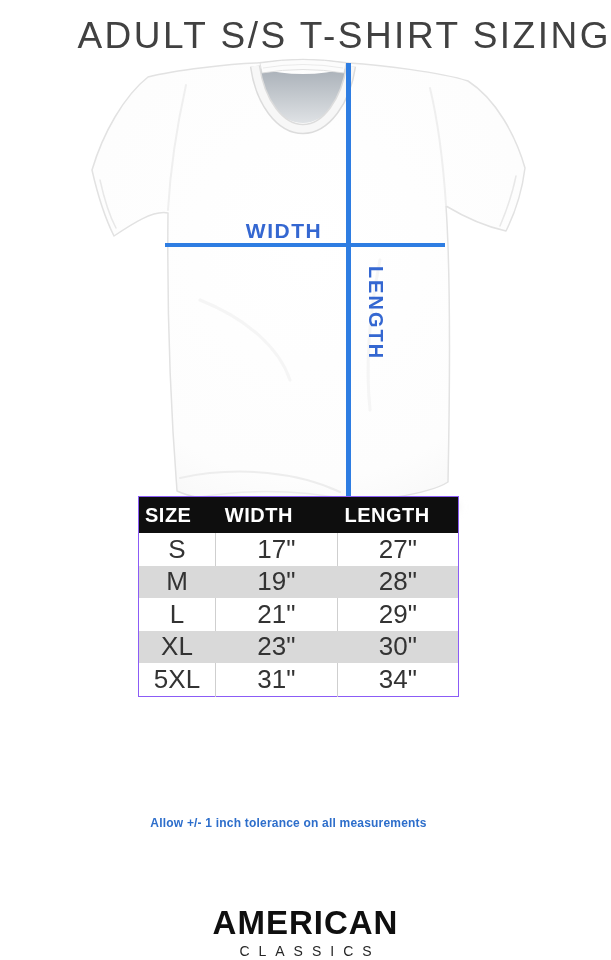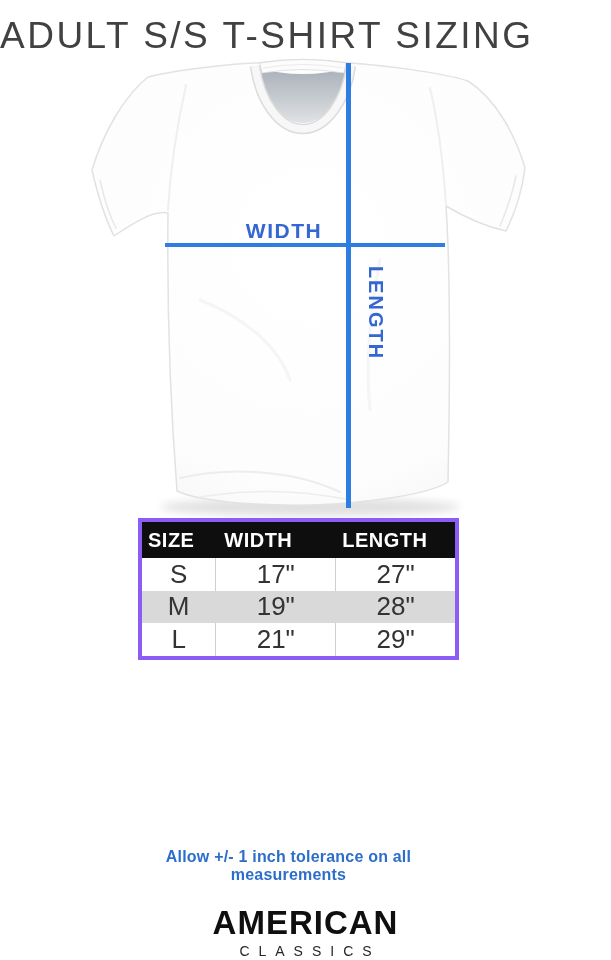--- a/index.html
+++ b/index.html
@@ -6,41 +6,41 @@
   .stage{
     position:relative;
     width:611px;height:960px;
     background:#ffffff;
     overflow:hidden;
     font-family:"Liberation Sans", sans-serif;
   }
   
   .page-title{
     position:absolute;top:14px;left:0;width:611px;
-    text-align:left;
+    text-align:right;
     font-size:37px;line-height:44px;
     font-weight:300;
     letter-spacing:2.5px;
     color:#414141;
   }
   
   .shirt-svg{position:absolute;top:0;left:0;}
   .measure-line{fill:var(--measure-line,#2e7de2);}
   .measure-label{
     fill:var(--measure-label,#3467d1);
     font-family:"Liberation Sans",sans-serif;
     font-weight:bold;
   }
   .width-label{font-size:21px;letter-spacing:1.5px;}
   .length-label{font-size:20px;letter-spacing:2px;}
   
   .size-table{
-    position:absolute;top:518px;left:138px;width:321px;
+    position:absolute;top:496px;left:138px;width:321px;
     border-collapse:collapse;
-    border:4px solid #8b5cf6;
+    border:1px solid #8b5cf6;
   }
   .size-table th{
     background:var(--table-header-bg,#0e0e0e);
     color:var(--table-header-text,#ffffff);
     font-size:20px;font-weight:bold;
     height:34px;letter-spacing:0.5px;
     text-align:center;
   }
   .size-table th:nth-child(1){text-align:left;padding-left:6px;width:107px;}
   .size-table th:nth-child(2){width:112px;padding-right:36px;}
@@ -51,23 +51,23 @@
     font-size:26px;
     font-weight:400;
     color:#333333;
     padding:0;
   }
   .size-table td + td{border-left:1px solid #cfcfcf;}
   .size-table tbody tr:nth-child(even){background:var(--row-stripe,#d9d9d9);}
   .size-table tbody tr:nth-child(even) td + td{border-left-color:var(--row-stripe,#d9d9d9);}
   
   .tolerance-note{
-    position:absolute;top:848px;left:120px;width:337px;
+    position:absolute;top:816px;left:120px;width:337px;
     text-align:center;
-    font-size:16px;font-weight:bold;
+    font-size:12px;font-weight:bold;
     color:var(--note-text,#2d6ecb);
     letter-spacing:0.2px;
   }
   
   .brand{
     position:absolute;top:882px;left:0;width:611px;
     text-align:center;
     margin-top:24px;
   }
   .brand-primary{
@@ -165,20 +165,30 @@
       <tr>
         <td>M</td>
         <td>19"</td>
         <td>28"</td>
       </tr>
       <tr>
         <td>L</td>
         <td>21"</td>
         <td>29"</td>
       </tr>
+      <tr>
+        <td>XL</td>
+        <td>23"</td>
+        <td>30"</td>
+      </tr>
+      <tr>
+        <td>5XL</td>
+        <td>31"</td>
+        <td>34"</td>
+      </tr>
     </tbody>
   </table>
 
   <div class="tolerance-note">Allow +/- 1 inch tolerance on all measurements</div>
 
   <div class="brand">
     <div class="brand-primary">AMERICAN</div>
     <div class="brand-secondary">CLASSICS</div>
   </div>
 

